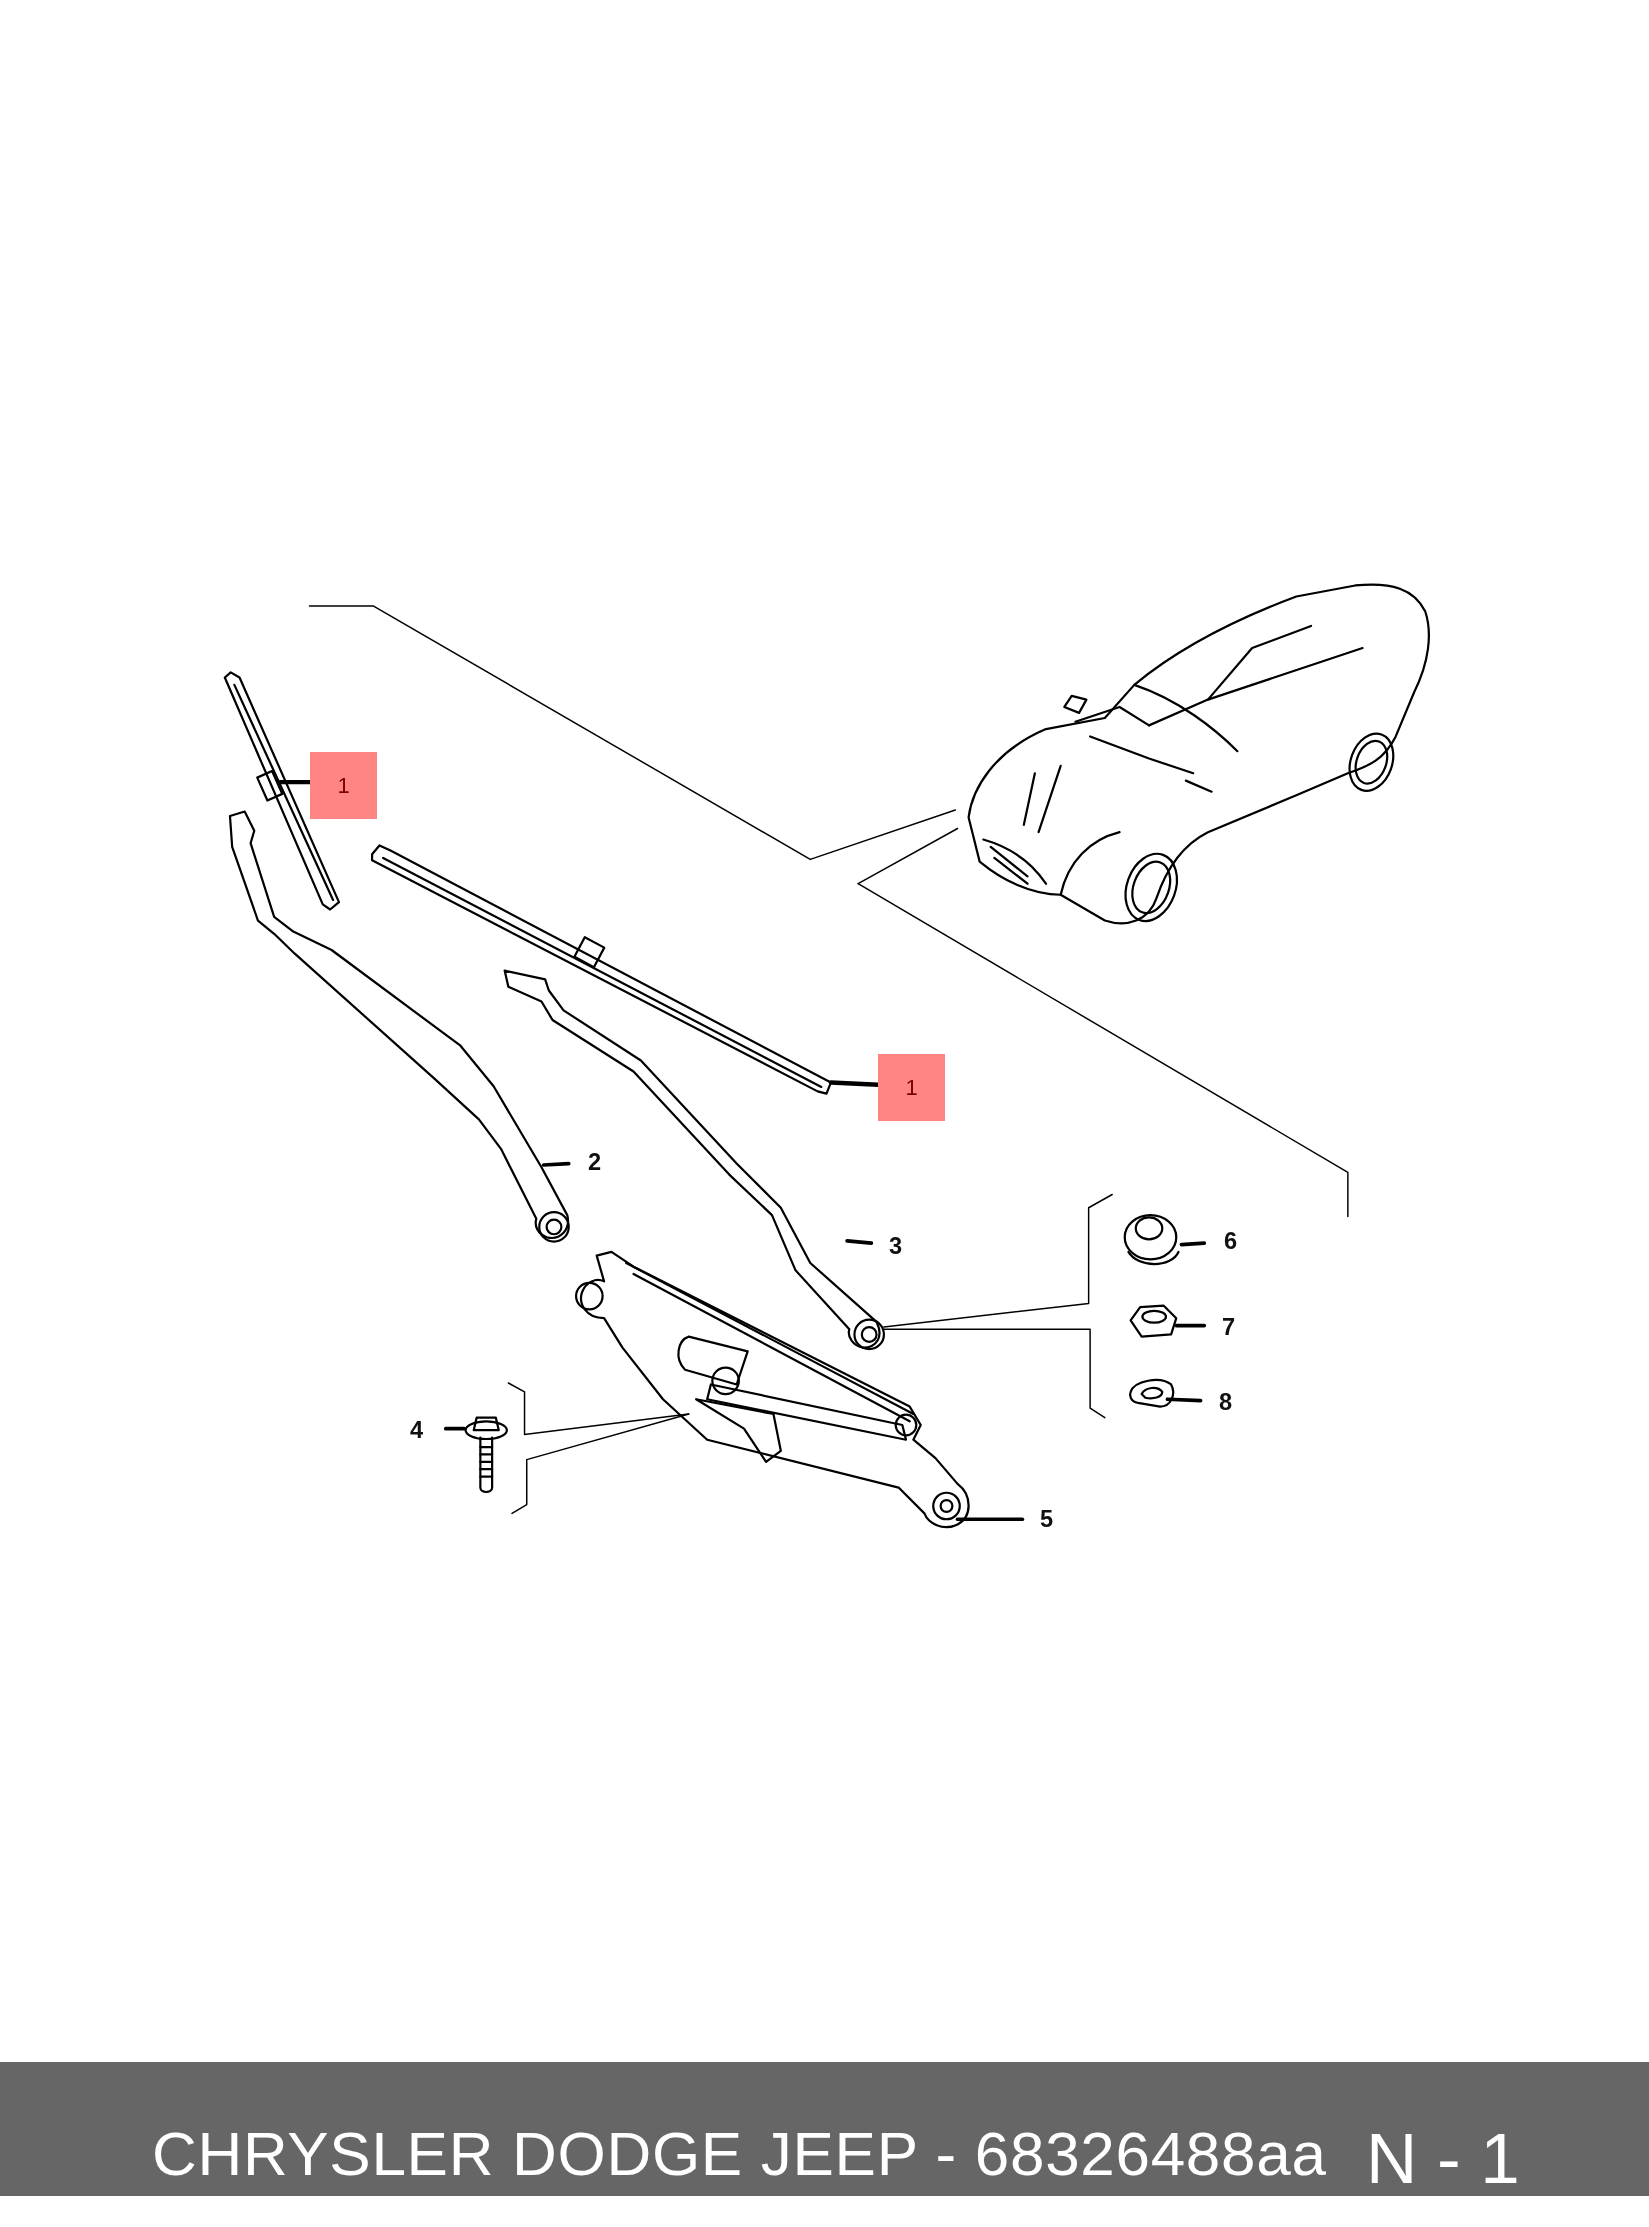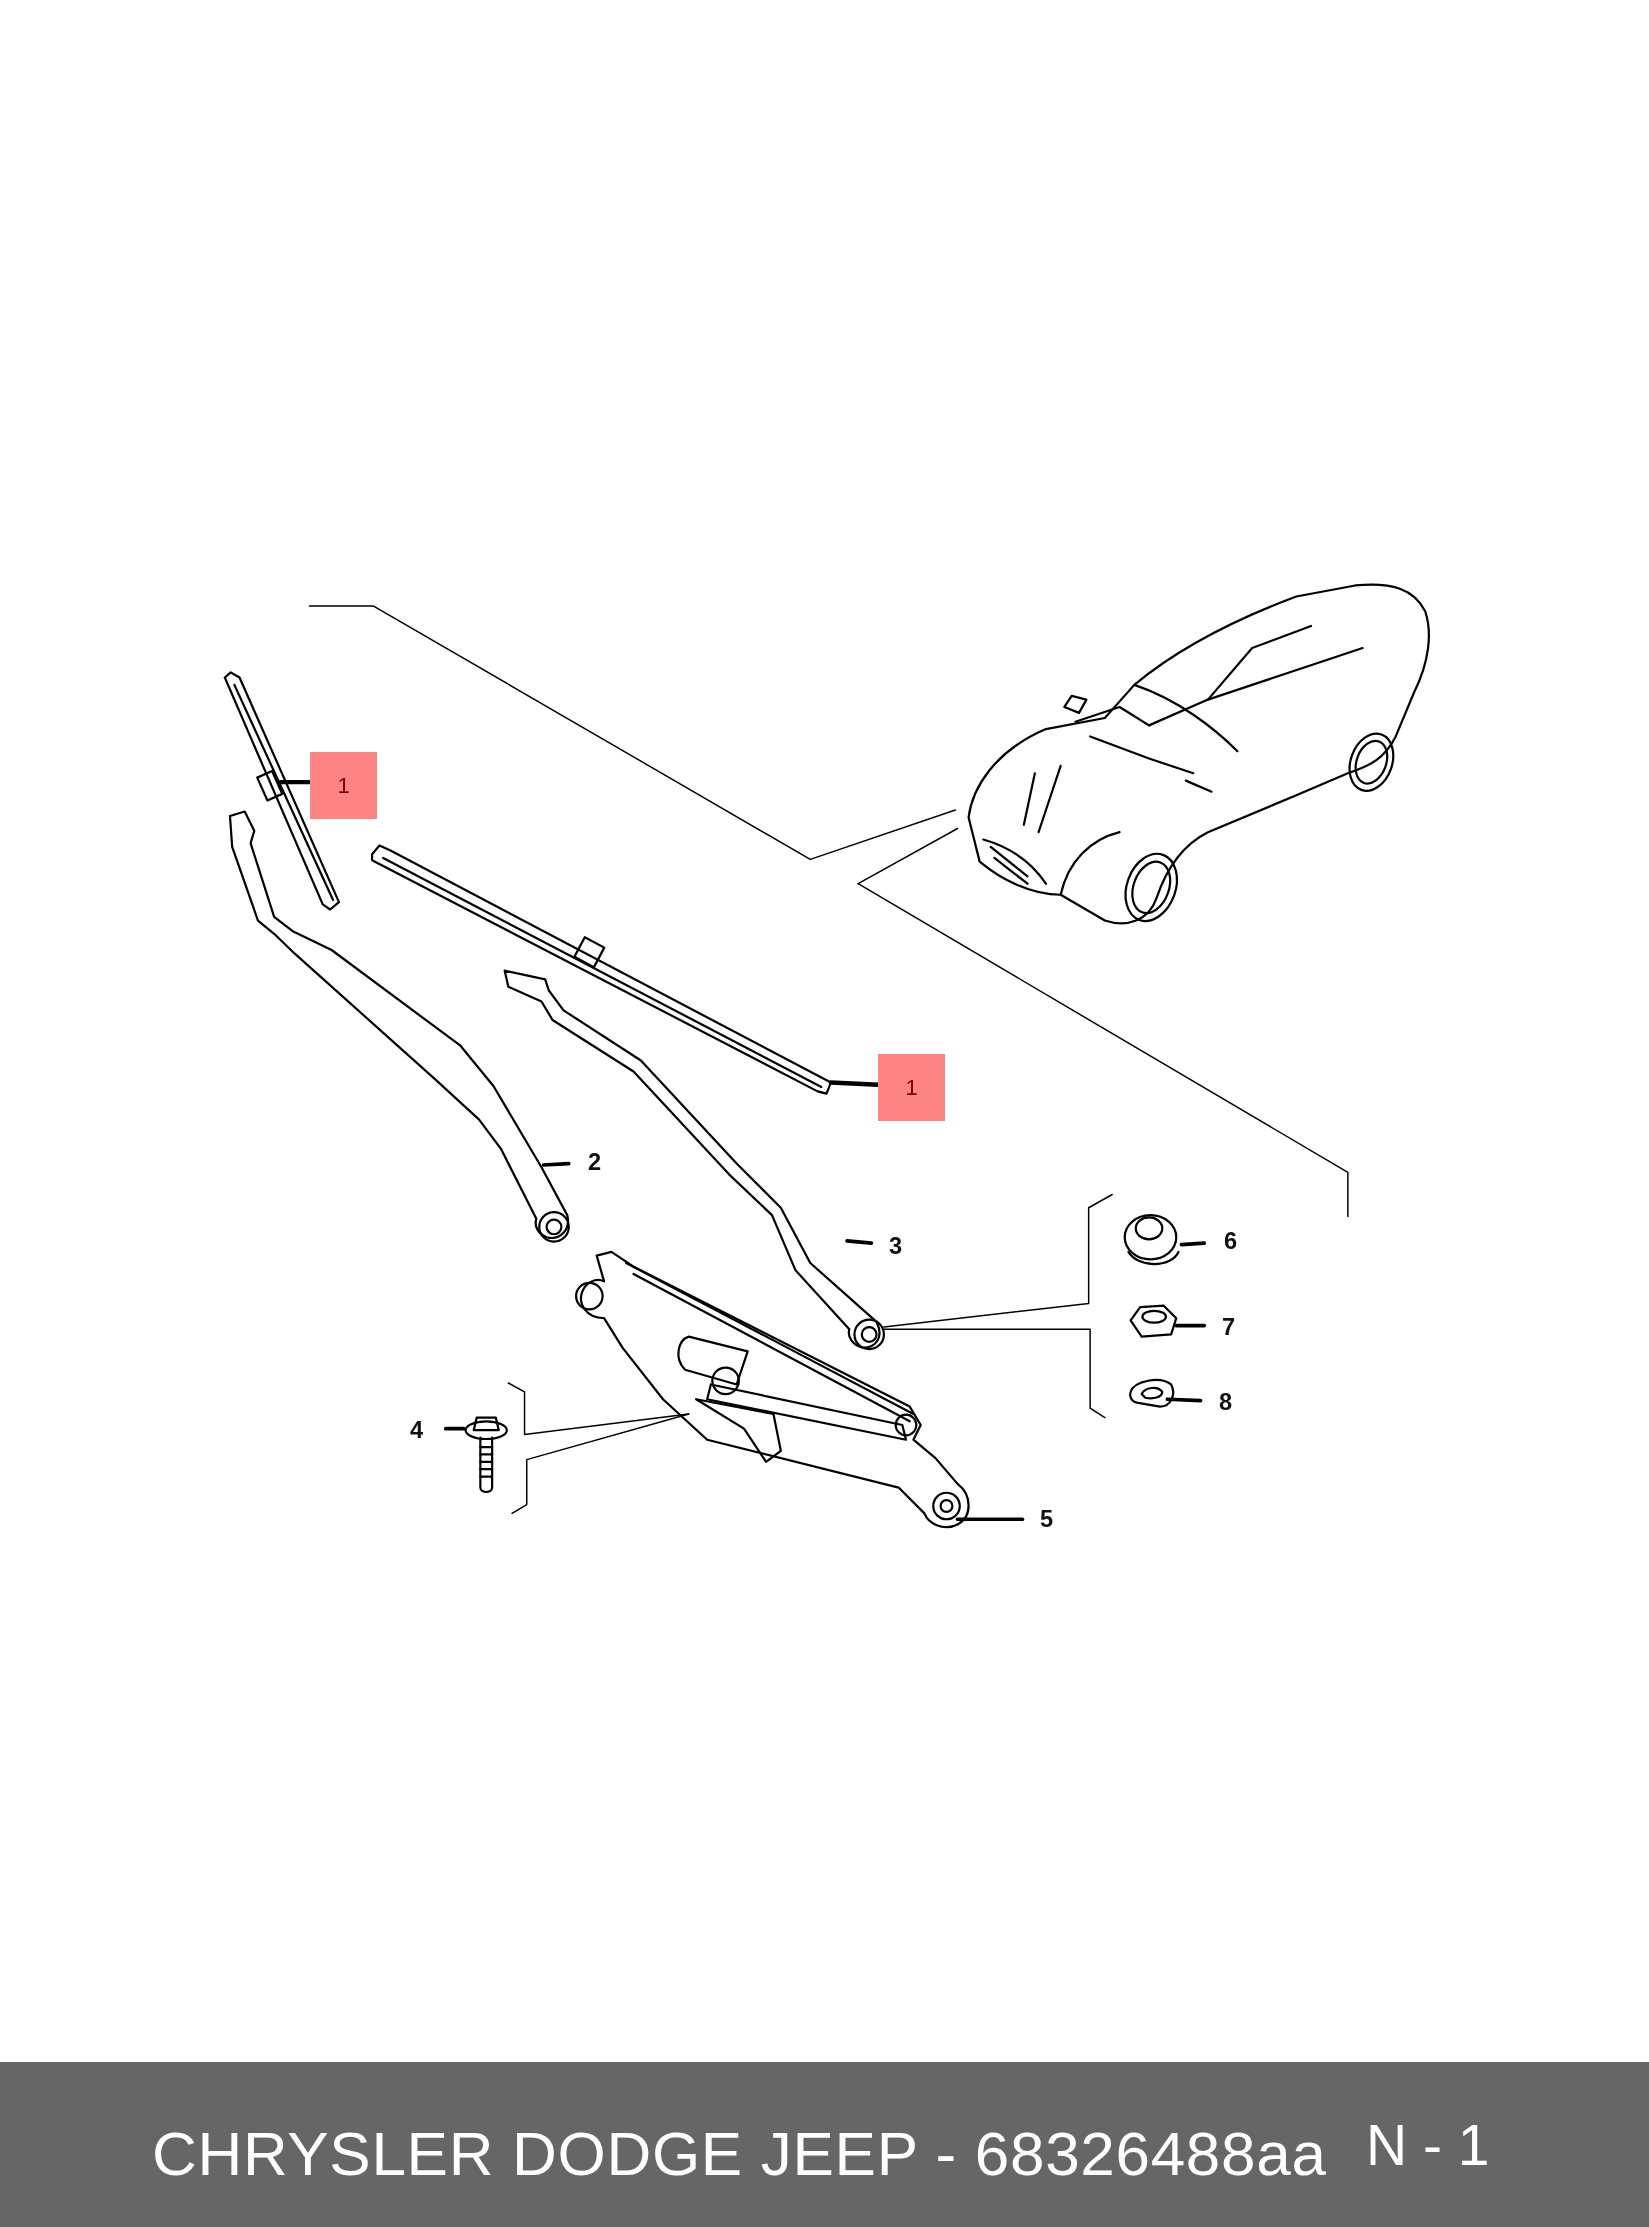--- a/index.html
+++ b/index.html
@@ -6,25 +6,25 @@
   body { width: 1650px; height: 2227px; position: relative; overflow: hidden;
          font-family: "Liberation Sans", sans-serif; }
   #diagram { position: absolute; left: 0; top: 0; width: 1650px; height: 2062px; }
   #diagram svg { position: absolute; left: 0; top: 0; }
   .callout { position: absolute; font-family: "Liberation Sans", sans-serif;
              font-weight: bold; font-size: 23.6px; color: #111; line-height: 1; }
   .hl-box { position: absolute; width: 67px; height: 67px; background: #ff8585;
             display: flex; align-items: center; justify-content: center; }
   .hl-box span { color: #7a0000; font-size: 22px; font-weight: normal;
                  font-family: "Liberation Sans", sans-serif; }
-  #footer { position: absolute; left: 0; top: 2062px; width: 1650px; height: 165px;
+  #footer { position: absolute; left: 0; top: 2062px; width: 1650px; height: 134px;
             background: #666666; color: #ffffff; }
   #footer .title { position: absolute; left: 152px; top: 56px; font-size: 62px;
                    letter-spacing: 0.7px; font-family: "Liberation Sans", sans-serif; }
-  #footer .page { position: absolute; left: 1366px; top: 50px; font-size: 57px;
+  #footer .page { position: absolute; left: 1366px; top: 56px; font-size: 71px;
                   font-family: "Liberation Sans", sans-serif; }
 </style>
 </head>
 <body>
 
 <div id="diagram">
   <svg width="1650" height="2062" viewBox="0 0 2240 2800" fill="none" stroke="#000" stroke-linecap="round" stroke-linejoin="round">
 
     <g stroke-width="2">
       <polyline points="420,823 507,823 1100,1167 1297,1100"></polyline>

